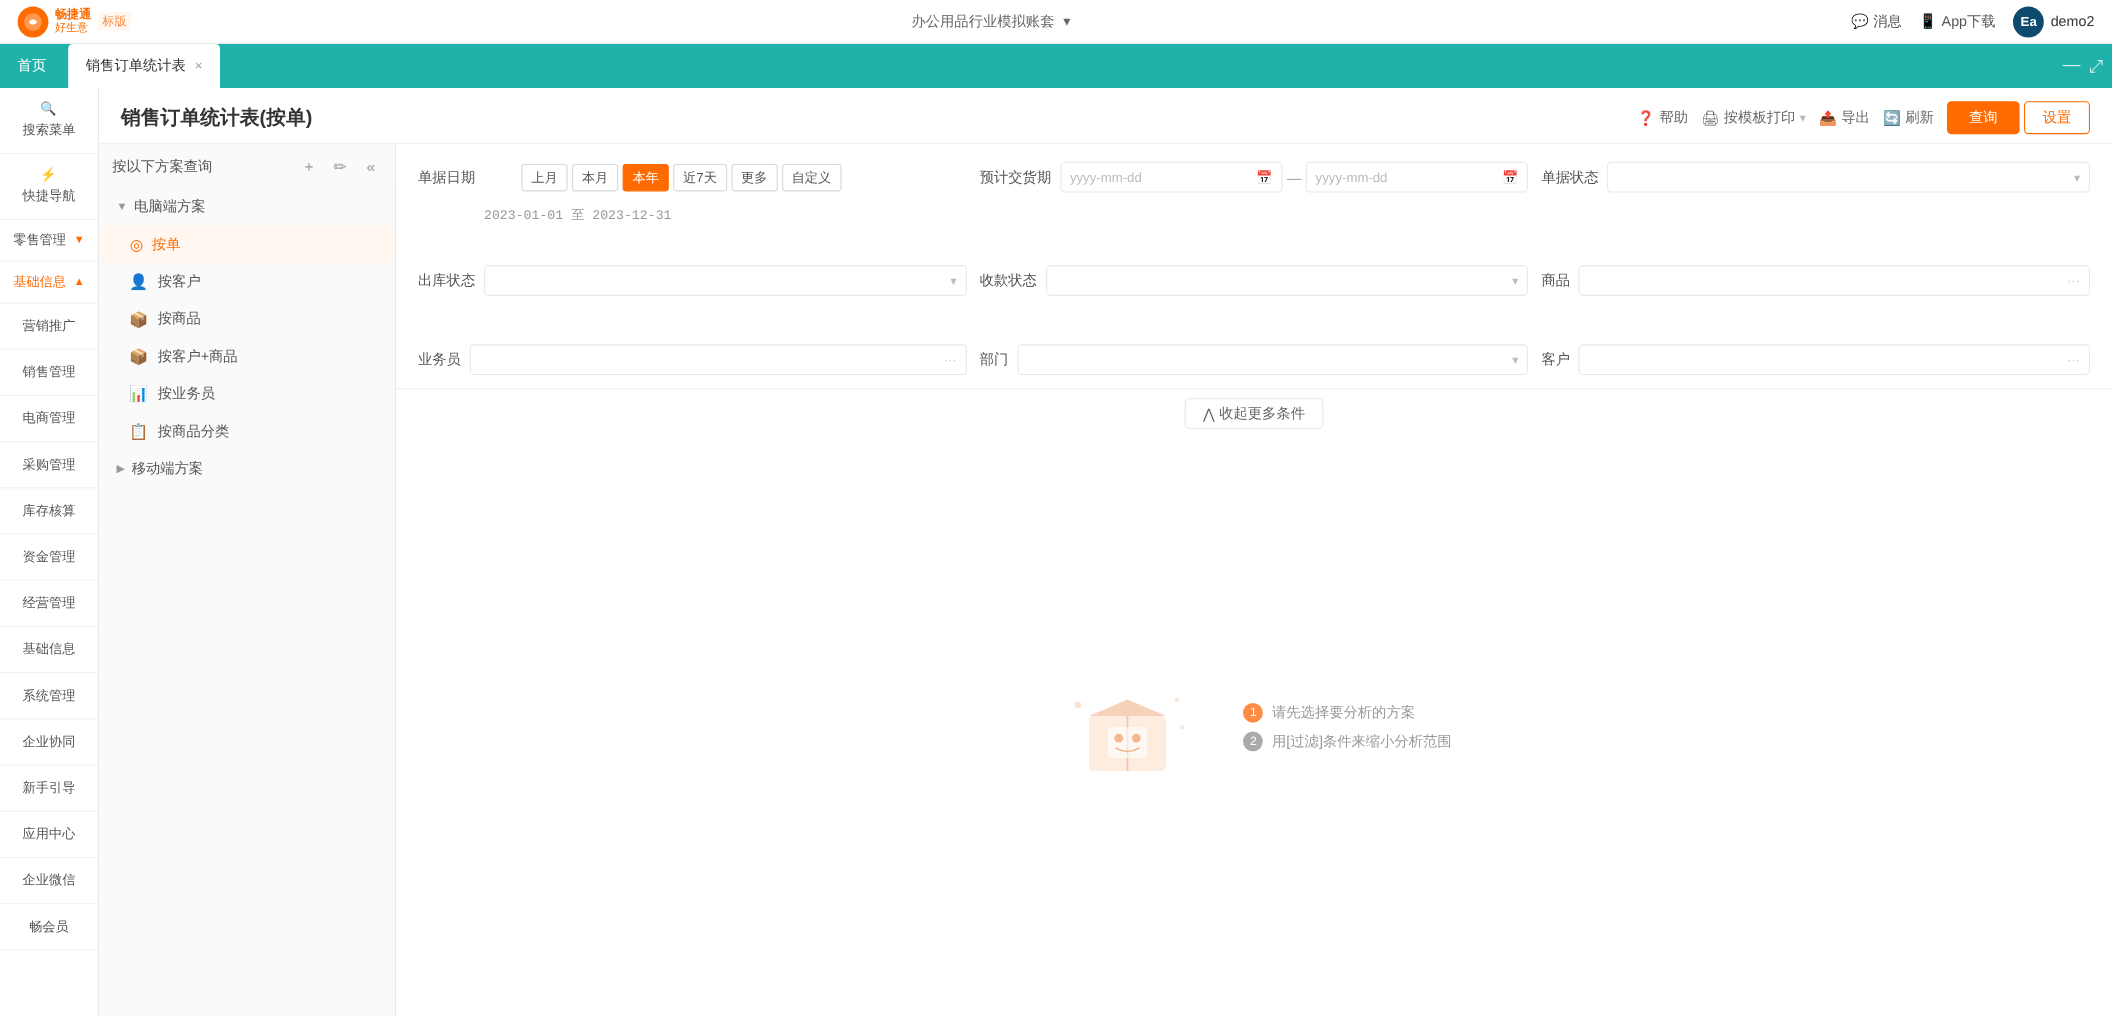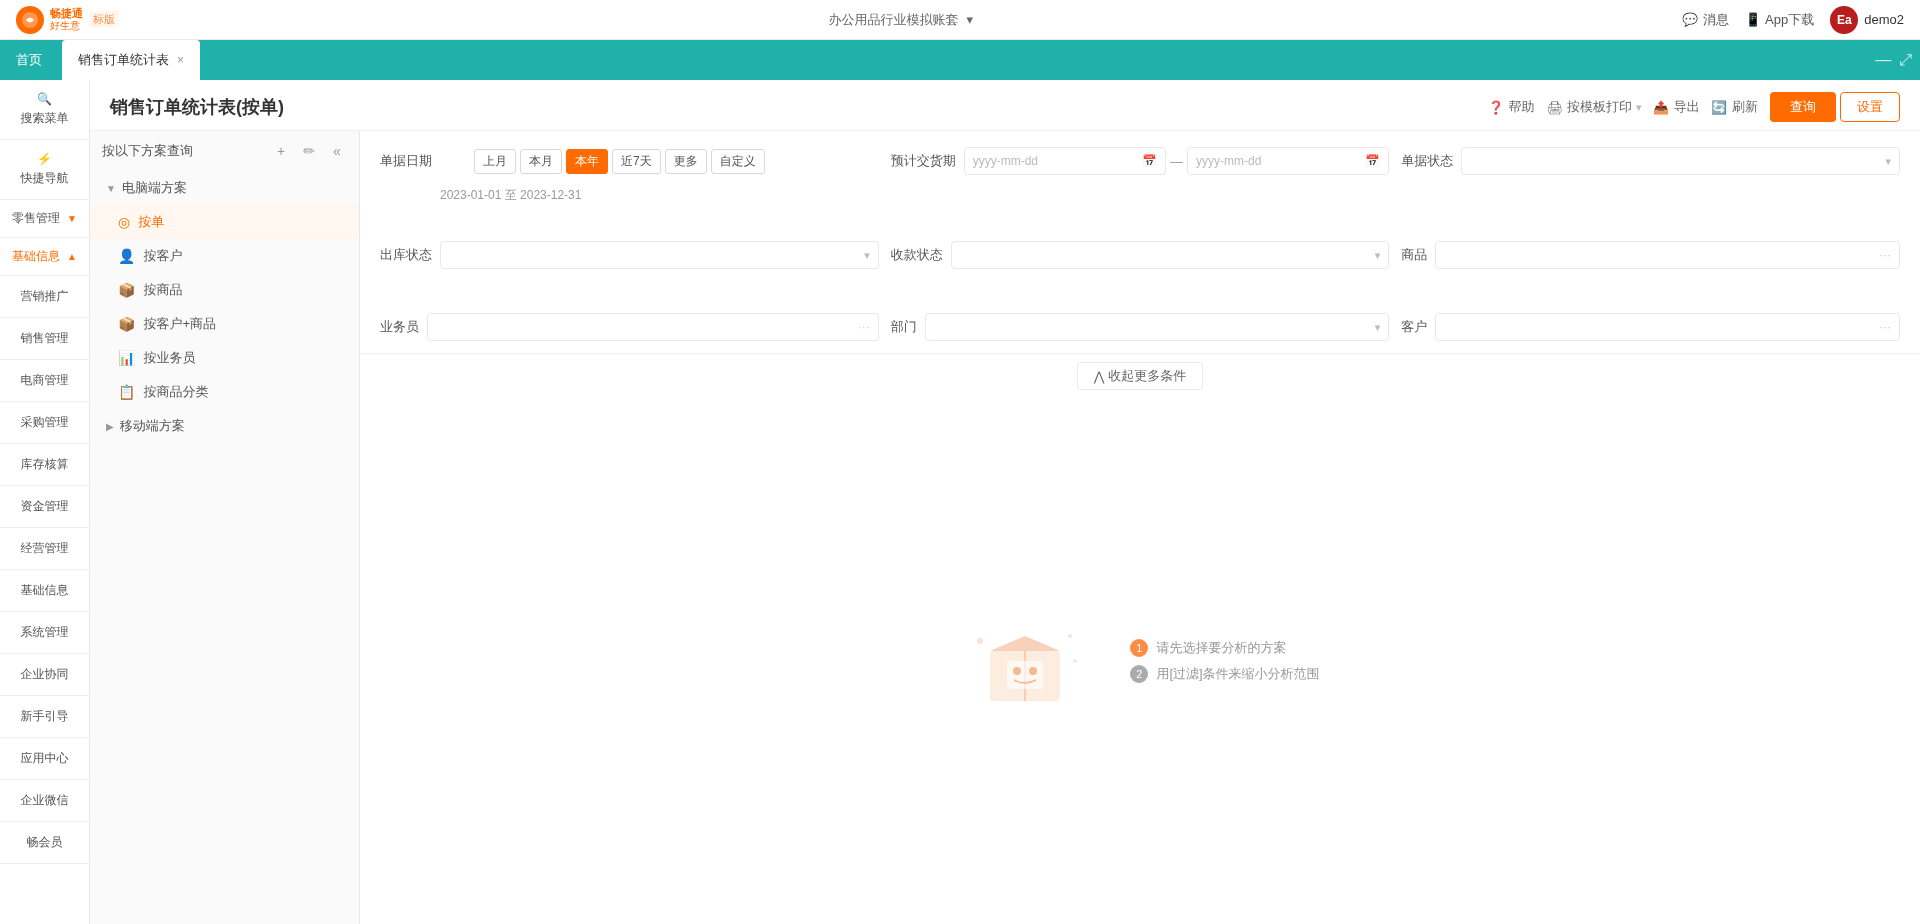--- a/index.html
+++ b/index.html
@@ -8,21 +8,21 @@
     
     .topbar { height: 40px; background: #fff; display: flex; align-items: center; justify-content: space-between; padding: 0 16px; border-bottom: 1px solid #e8e8e8; flex-shrink: 0; }
     .topbar-left { display: flex; align-items: center; gap: 8px; }
     .logo-area { display: flex; align-items: center; gap: 6px; }
     .logo-circle { width: 28px; height: 28px; background: #ff6b00; border-radius: 50%; display: flex; align-items: center; justify-content: center; }
     .topbar-center { display: flex; align-items: center; gap: 8px; }
     .topbar-title { font-size: 13px; color: #666; }
     .topbar-dropdown { color: #666; cursor: pointer; }
     .topbar-right { display: flex; align-items: center; gap: 16px; }
     .topbar-icon-btn { display: flex; align-items: center; gap: 4px; color: #555; cursor: pointer; font-size: 13px; }
-    .avatar { width: 28px; height: 28px; border-radius: 50%; background: #b91c1c; display: flex; align-items: center; justify-content: center; color: #fff; font-size: 12px; font-weight: bold; }
+    .avatar { width: 28px; height: 28px; border-radius: 50%; background: #0c4a6e; display: flex; align-items: center; justify-content: center; color: #fff; font-size: 12px; font-weight: bold; }
     .username { font-size: 13px; color: #333; }
 
     
     .tabbar { height: 40px; background: #20b2aa; display: flex; align-items: center; padding: 0 0; flex-shrink: 0; }
     .tab-home { padding: 0 16px; height: 40px; display: flex; align-items: center; color: #fff; font-size: 13px; cursor: pointer; }
     .tab-active { background: #fff; color: #333; height: 40px; display: flex; align-items: center; padding: 0 16px; gap: 8px; font-size: 13px; cursor: pointer; border-radius: 4px 4px 0 0; margin-left: 4px; }
     .tab-close { color: #999; font-size: 12px; cursor: pointer; }
     .tabbar-spacer { flex: 1; }
     .tabbar-actions { display: flex; align-items: center; gap: 8px; padding-right: 8px; }
     .tabbar-action-btn { color: #fff; cursor: pointer; font-size: 16px; opacity: 0.8; }
@@ -296,21 +296,21 @@
             <div style="display:flex;align-items:center;gap:8px;">
               <span style="font-size:13px;color:#555;white-space:nowrap;">单据状态</span>
               <div style="flex:1;border:1px solid #e8e8e8;border-radius:4px;padding:4px 8px;display:flex;align-items:center;justify-content:space-between;min-height:28px;cursor:pointer;">
                 <span style="color:#bbb;font-size:13px;"></span>
                 <span style="color:#bbb;font-size:11px;">▾</span>
               </div>
             </div>
           </div>
 
           <div style="margin-bottom:10px;padding-left:60px;">
-            <span style="font-size:12px;color:#999;">2023-01-01 至 2023-12-31</span>
+            <span style="font-size:12px;color:#999;font-family:Liberation Mono, monospace;">2023-01-01 至 2023-12-31</span>
           </div>
 
           <div style="display:grid;grid-template-columns:1fr 1fr 1fr;gap:12px;margin-bottom:12px;margin-top:37px;">
 
             <div style="display:flex;align-items:center;gap:8px;">
               <span style="font-size:13px;color:#555;white-space:nowrap;">出库状态</span>
               <div style="flex:1;border:1px solid #e8e8e8;border-radius:4px;padding:4px 8px;display:flex;align-items:center;justify-content:space-between;min-height:28px;cursor:pointer;">
                 <span style="color:#bbb;font-size:13px;"></span>
                 <span style="color:#bbb;font-size:11px;">▾</span>
               </div>

